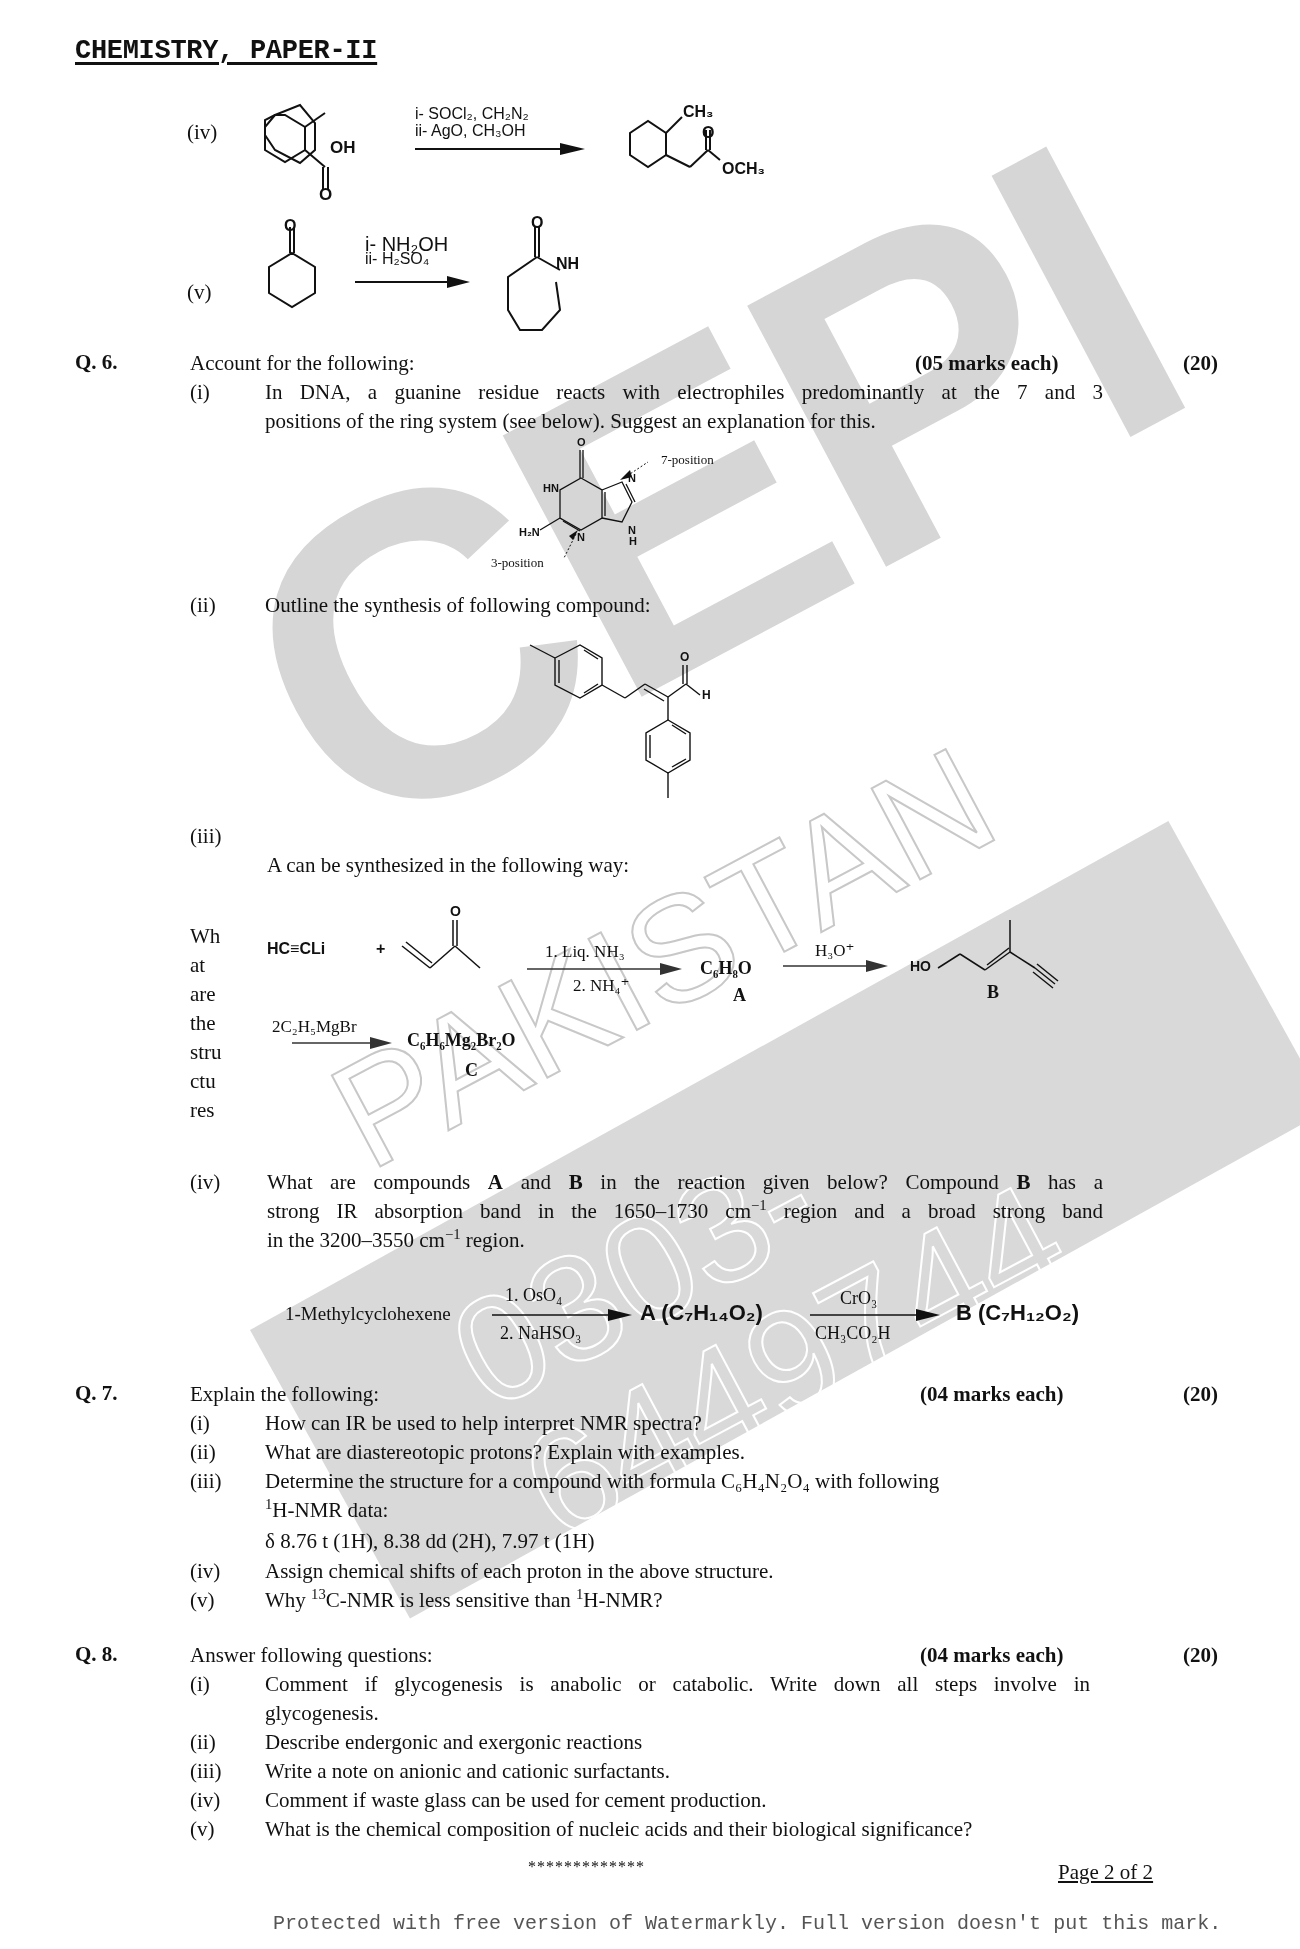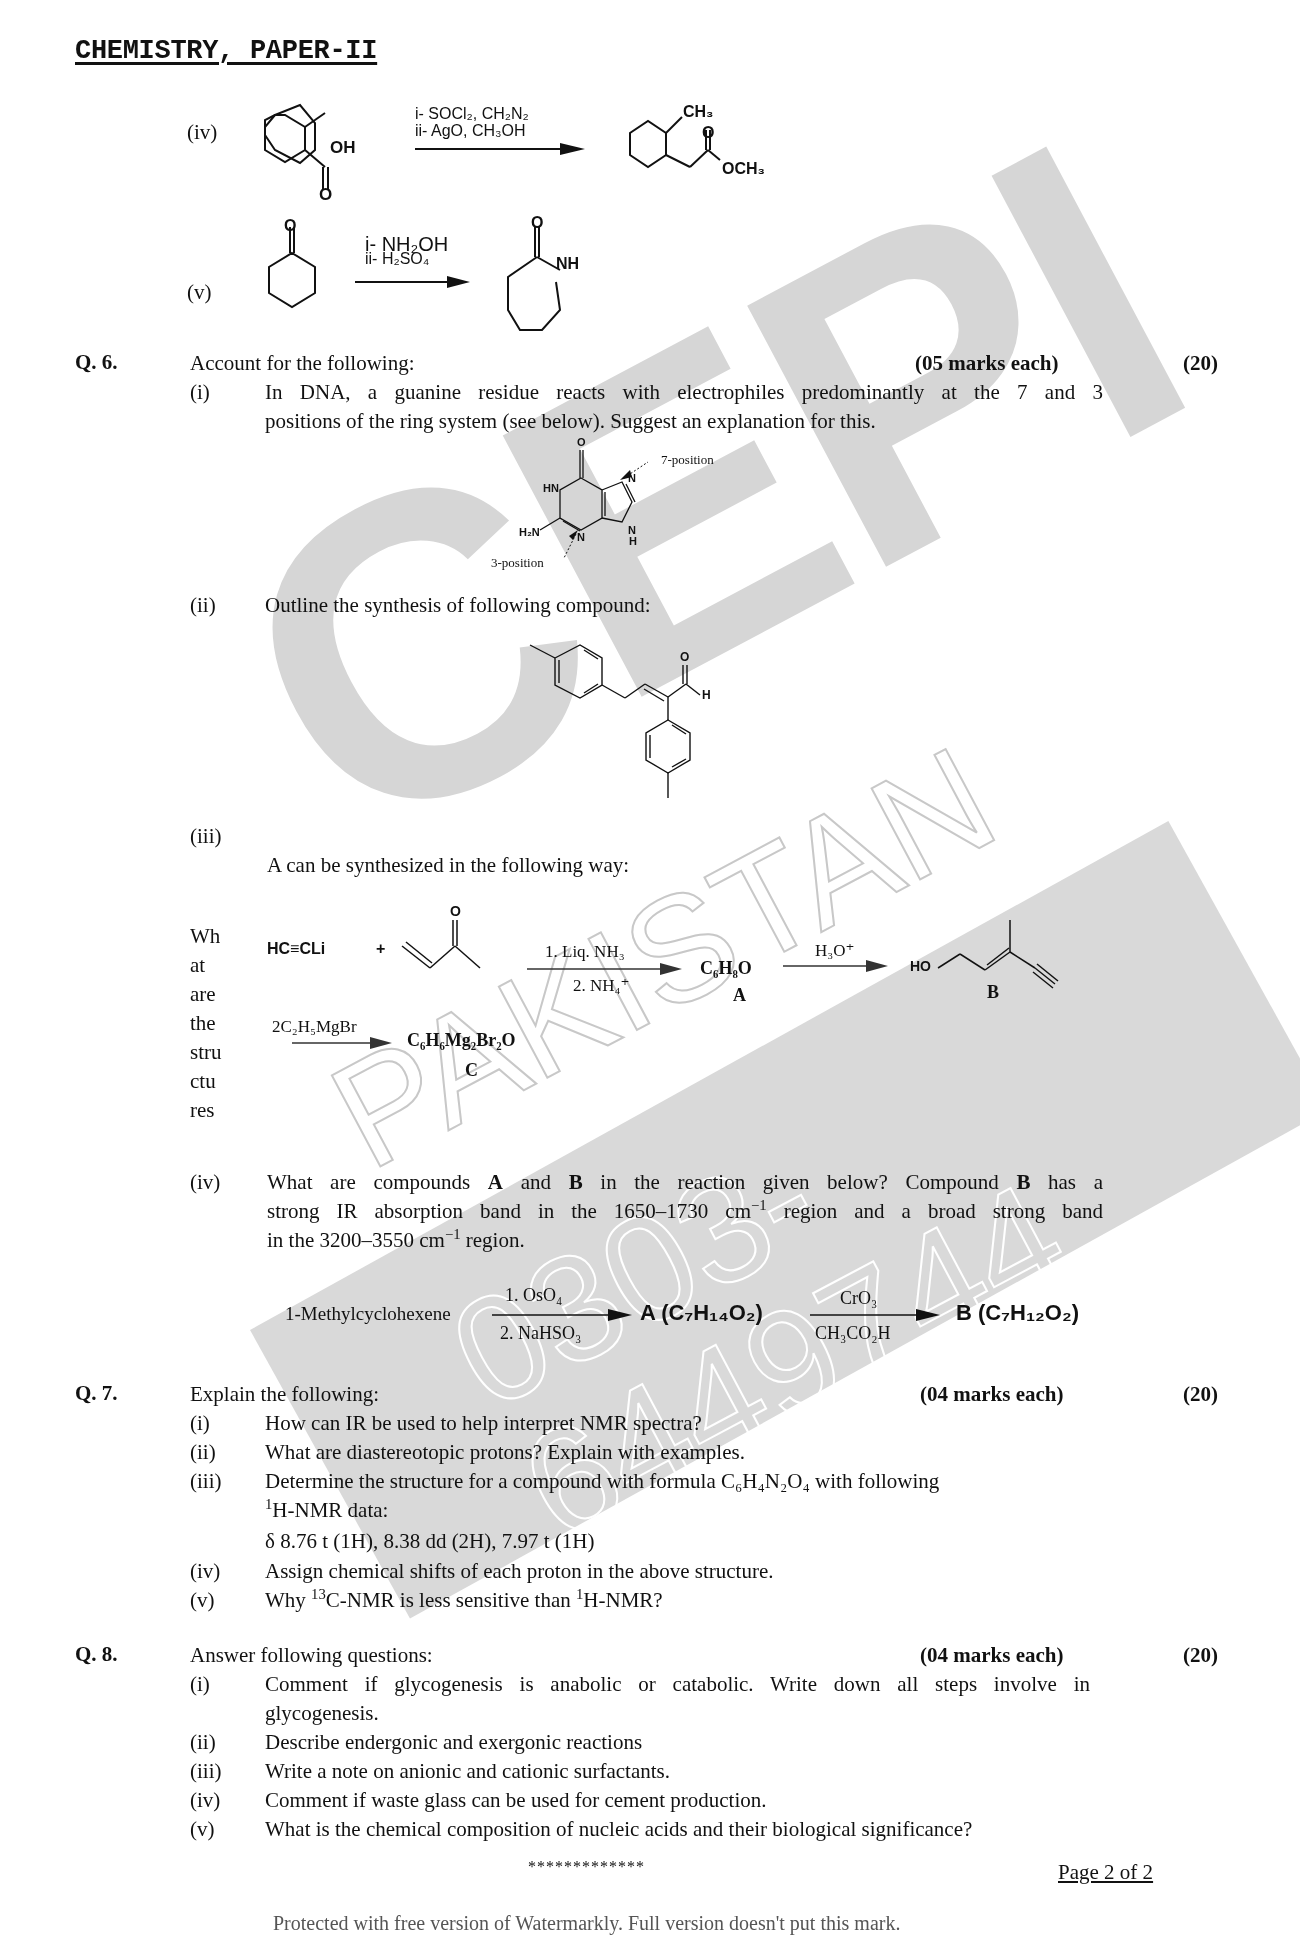--- a/index.html
+++ b/index.html
@@ -1,19 +1,19 @@
 <!DOCTYPE html>
 <html><head>
 <meta charset="utf-8">
 <style>
   html,body{margin:0;padding:0;background:#fff;}
   body{width:1300px;height:1949px;position:relative;overflow:hidden;font-family:"Liberation Serif","DejaVu Serif",serif;color:#111;}
   .abs{position:absolute;}
   .serif{font-family:"Liberation Serif","DejaVu Serif",serif;}
-  .sans{font-family:Liberation Serif, serif;}
+  .sans{font-family:Liberation Mono, monospace;}
   .title{left:75px;top:36px;font-size:27px;font-weight:bold;text-decoration:underline;text-decoration-thickness:3px;text-underline-offset:4px;letter-spacing:-0.3px;font-family:Liberation Mono, monospace;}
   .t{font-size:21px;line-height:29px;white-space:nowrap;}
   .b{font-weight:bold;}
   .qnum{font-size:21px;font-weight:bold;}
   .chem{font-family:"Liberation Sans","DejaVu Sans",sans-serif;font-size:15px;}
   .chemb{font-family:"Liberation Sans","DejaVu Sans",sans-serif;font-weight:bold;font-size:15px;}
   sub,sup{font-size:70%;line-height:0;}
   .wm{position:absolute;pointer-events:none;}
   .just{text-align:justify;text-align-last:justify;}
   svg{position:absolute;overflow:visible;}

